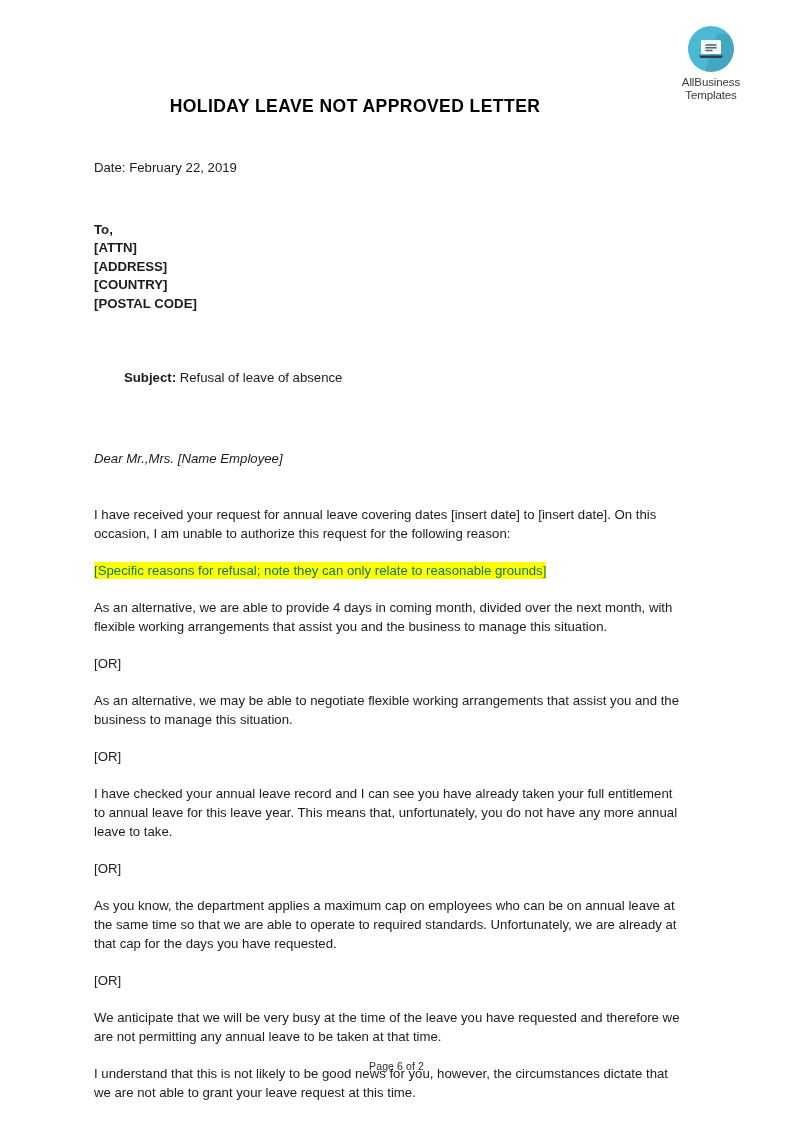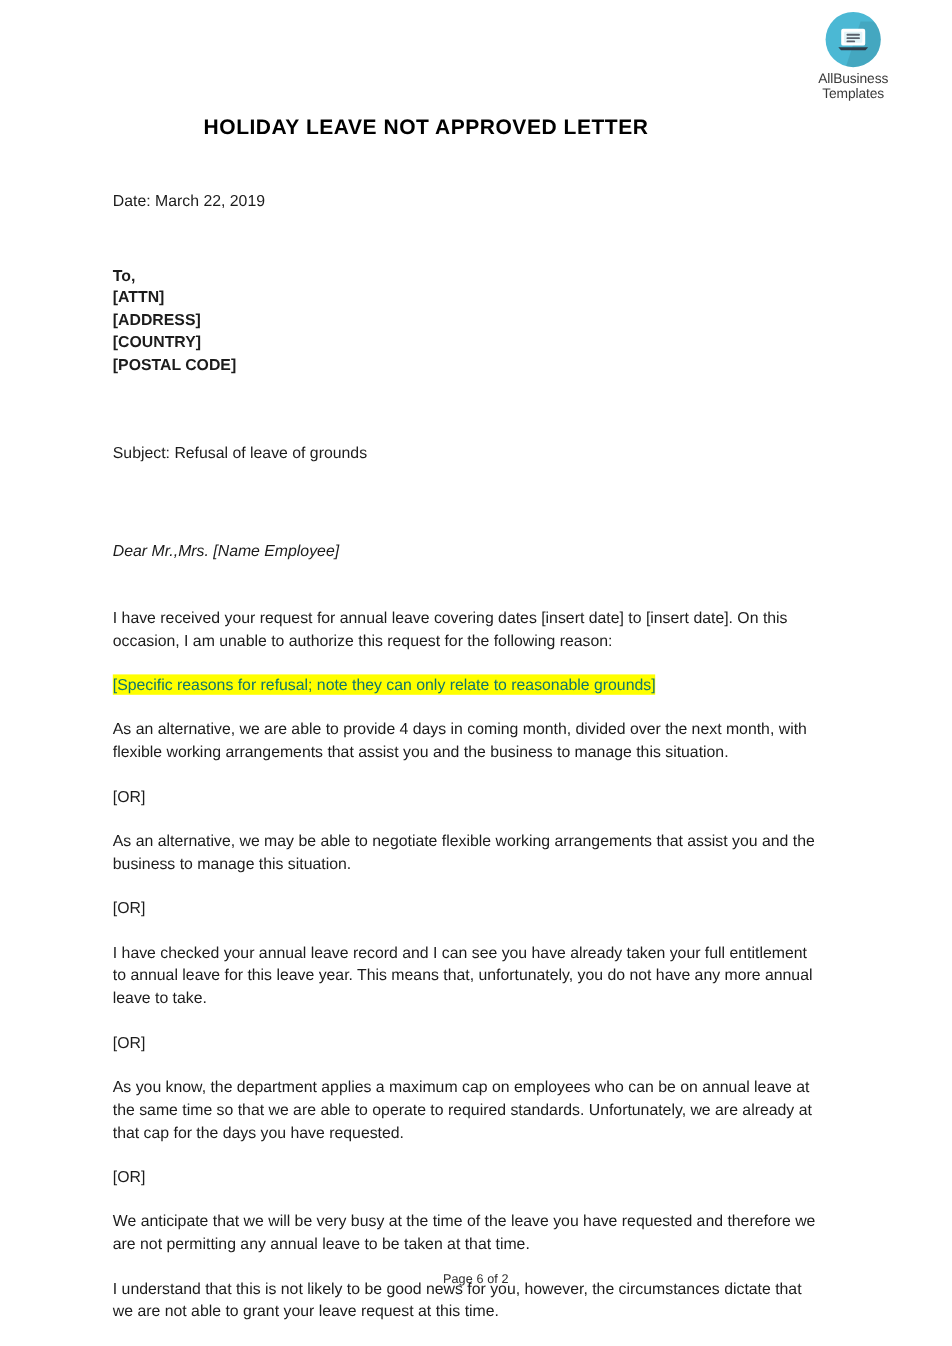--- a/index.html
+++ b/index.html
@@ -20,21 +20,21 @@
     position: relative;
     width: 793px;
     height: 1122px;
     background: #ffffff;
     box-sizing: border-box;
   }
 
   
   .logo-block {
     position: absolute;
-    top: 10px;
+    top: 26px;
     right: 28px;
     width: 108px;
     text-align: center;
     line-height: 1;
   }
   .logo-mark {
     width: 46px;
     height: 46px;
     margin: 0 auto 4px auto;
     border-radius: 50%;
@@ -89,21 +89,21 @@
   }
 
   .line { margin: 0; }
 
   .blk-date { margin: 0 0 44px 0; }
 
   .addr-block { margin: 0 0 55px 0; }
   .addr-block .line { line-height: 18.4px; font-weight: bold; }
 
   .subject { margin: 0 0 62px 0; }
-  .subject b { font-weight: normal; }
+  .subject b { font-weight: bold; margin-left: 30px; }
 
   .salutation { margin: 0 0 37px 0; font-style: italic; }
 
   .para {
     margin: 0 16px 18px 0;
     text-align: left;
   }
 
   .highlight {
     background: #ffff00;
@@ -144,31 +144,31 @@
       </svg>
     </div>
     <div class="logo-text">AllBusiness</div>
     <div class="logo-text">Templates</div>
   </div>
 
   <div class="doc-title">HOLIDAY LEAVE NOT APPROVED LETTER</div>
 
   <div class="content">
 
-    <p class="blk-date">Date: March 22, 2019</p>
+    <p class="blk-date">Date: February 22, 2019</p>
 
     <div class="addr-block">
       <p class="line">To,</p>
       <p class="line">[ATTN]</p>
       <p class="line">[ADDRESS]</p>
       <p class="line">[COUNTRY]</p>
       <p class="line">[POSTAL CODE]</p>
     </div>
 
-    <p class="subject"><b>Subject:</b> <span>Refusal of leave of grounds</span></p>
+    <p class="subject"><b>Subject:</b> <span>Refusal of leave of absence</span></p>
 
     <p class="salutation">Dear Mr.,Mrs. [Name Employee]</p>
 
     <p class="para">I have received your request for annual leave covering dates [insert date] to [insert date]. On this occasion, I am unable to authorize this request for the following reason:</p>
 
     <p class="para"><span class="highlight">[Specific reasons for refusal; note they can only relate to reasonable grounds]</span></p>
 
     <p class="para">As an alternative, we are able to provide 4 days in coming month, divided over the next month, with flexible working arrangements that assist you and the business to manage this situation.</p>
     <p class="or-line">[OR]</p>
 

